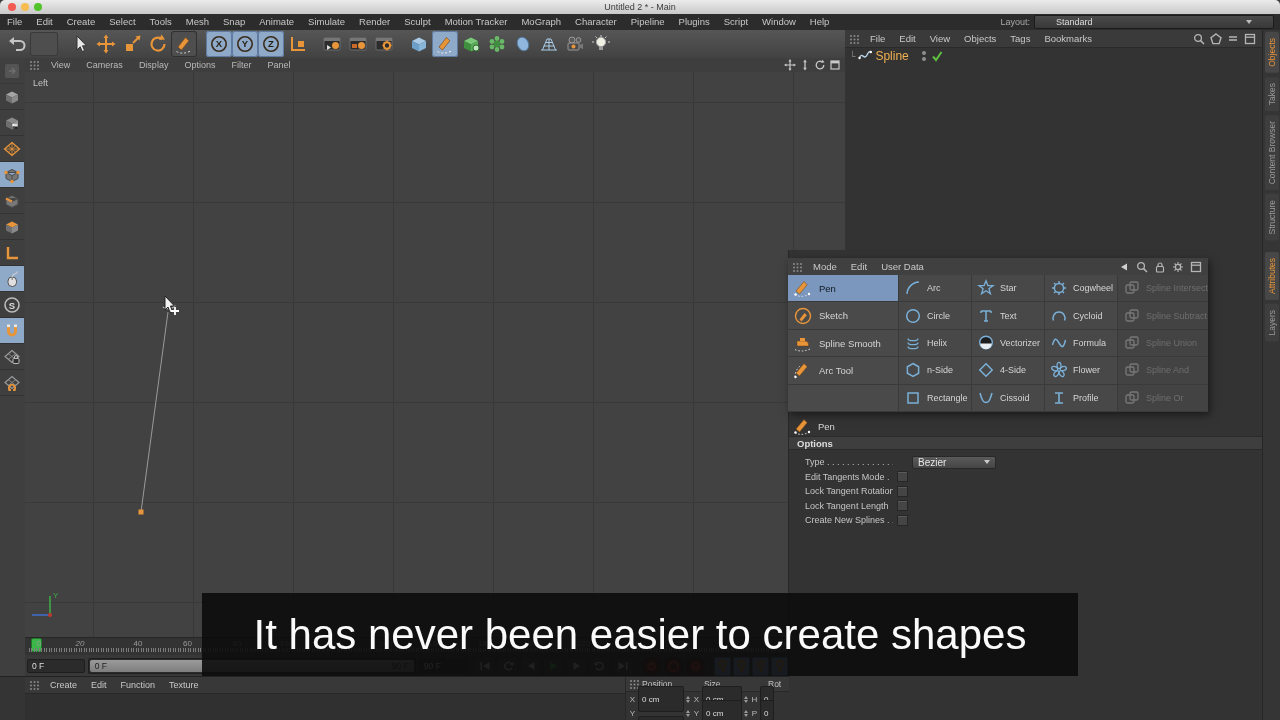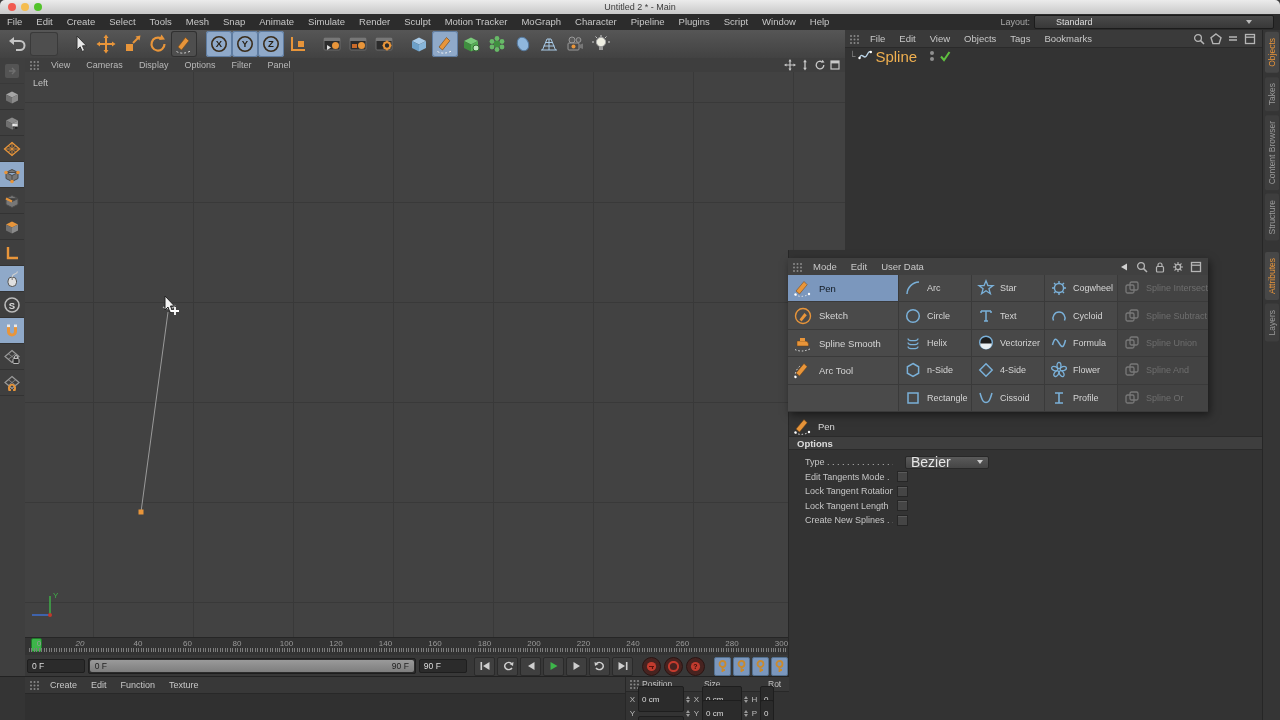--- a/index.html
+++ b/index.html
@@ -44,38 +44,38 @@
      background-image:linear-gradient(#393939 1px,transparent 1px),linear-gradient(90deg,#393939 1px,transparent 1px);
      background-size:100px 100px;background-position:68px 30px;}
   #vp-label{position:absolute;left:8px;top:6px;font-size:9px;color:#c2c2c2;}
   
   #om{left:845px;top:30px;width:417px;height:228px;background:#333;border-bottom:1px solid #222;}
   #om-header{height:17px;background:#3a3a3a;border-bottom:1px solid #2a2a2a;display:flex;align-items:center;}
   #om-header .menu-item{font-size:9.5px;line-height:17px;}
   #om-hicons{margin-left:auto;display:flex;gap:5px;padding-right:6px;}
   #om-row{height:16px;display:flex;align-items:center;gap:3px;padding-left:4px;}
   #om-branch{color:#8a8a8a;font-size:9px;}
-  #om-obj-label{font-size:15px;color:#f0b050;}
+  #om-obj-label{font-size:12px;color:#f0b050;}
   .vtabs{width:18px;background:#353535;border-left:1px solid #262626;}
   .vtab{writing-mode:vertical-rl;transform:rotate(180deg);font-size:8.5px;color:#9a9a9a;padding:6px 2px;
         margin:2px 1px;background:#3e3e3e;border-radius:2px;text-align:center;}
   .vtab.active{color:#e8953a;background:#474747;}
   #om-tabs{left:1262px;top:30px;width:18px;height:228px;display:flex;flex-direction:column;align-items:center;}
   #am-tabs{left:1262px;top:250px;width:18px;height:470px;display:flex;flex-direction:column;align-items:center;}
   #am{left:788px;top:250px;width:474px;height:470px;background:#333;border-left:1px solid #272727;}
   #am-toolrow{position:absolute;left:4px;top:166px;display:flex;align-items:center;gap:5px;}
   #am-tool-title{font-size:9.5px;color:#d8d8d8;}
   #am-section{position:absolute;left:0;top:186px;width:474px;height:14px;background:#3e3e3e;
               border-top:1px solid #2a2a2a;border-bottom:1px solid #2a2a2a;
               font-size:9.5px;font-weight:bold;color:#ddd;padding-left:8px;line-height:14px;box-sizing:border-box;}
   .am-row{position:absolute;left:16px;height:14px;display:flex;align-items:center;}
   .am-label{font-size:9px;color:#c6c6c6;width:88px;white-space:nowrap;overflow:hidden;}
   .am-check{width:9px;height:9px;background:#454545;border:1px solid #262626;box-shadow:inset 0 1px 0 #5a5a5a;margin-left:4px;}
-  .am-dd{margin-left:12px;width:84px;height:13px;background:linear-gradient(#5a5a5a,#454545);border:1px solid #282828;
-         border-radius:2px;display:flex;align-items:center;font-size:14px;color:#e6e6e6;padding:0 5px;box-sizing:border-box;}
+  .am-dd{margin-left:19px;width:84px;height:13px;background:linear-gradient(#5a5a5a,#454545);border:1px solid #282828;
+         border-radius:2px;display:flex;align-items:center;font-size:10px;color:#e6e6e6;padding:0 5px;box-sizing:border-box;}
   .am-dd .caret{margin-left:auto;width:0;height:0;border-left:3px solid transparent;border-right:3px solid transparent;border-top:4px solid #ccc;}
   
   #popup{left:788px;top:258px;width:420px;height:154px;background:#3c3c3c;box-shadow:2px 3px 8px rgba(0,0,0,.5);}
   #popup-header{height:17px;background:#404040;border-bottom:1px solid #2b2b2b;display:flex;align-items:center;}
   #popup-header .menu-item{font-size:9.5px;line-height:17px;}
   #popup-hicons{margin-left:auto;display:flex;gap:6px;padding-right:6px;align-items:center;}
   #popup-body{position:absolute;left:0;top:17px;width:420px;height:137px;display:flex;}
   #popup-tools{width:110px;display:flex;flex-direction:column;}
   .pt-row{flex:1;display:flex;align-items:center;gap:6px;padding-left:5px;background:#4a4a4a;border-bottom:1px solid #3a3a3a;}
   .pt-row.selected{background:#7b97bd;}
@@ -1182,14 +1182,17 @@
           <span class="co-step">
             <i class="up"></i>
             <i class="dn"></i>
           </span>
           <span class="co-axis">P</span>
           <span class="co-field" style="width: 14px;">0</span>
         </div>
       </div>
   </div>
 
+  <div class="abs" id="caption">
+    <span id="caption-text">It has never been easier to create shapes</span>
+  </div>
 
 </div>
 
 </body></html>

